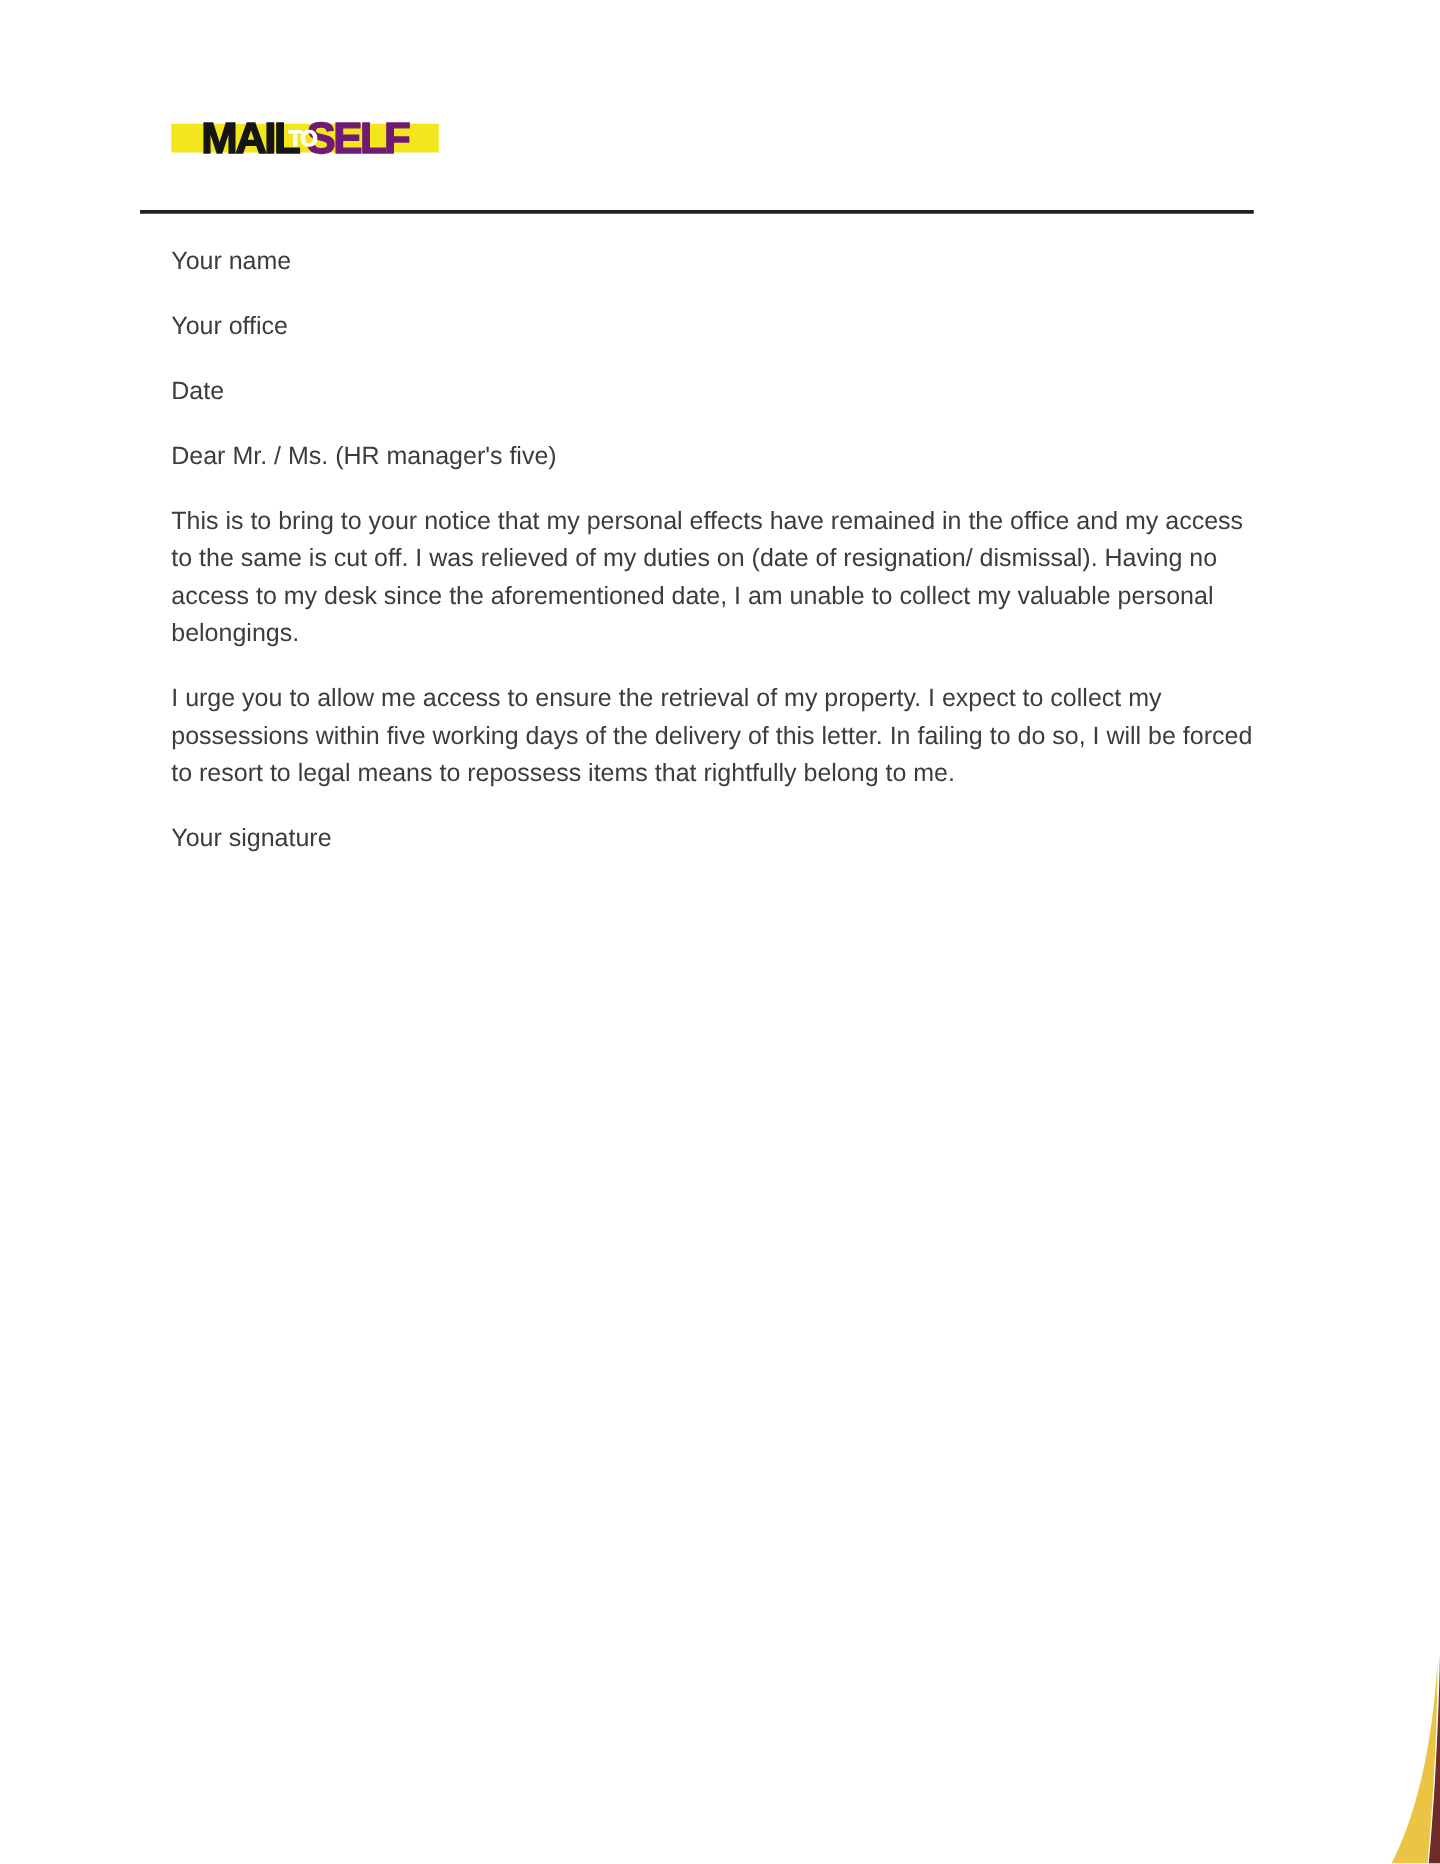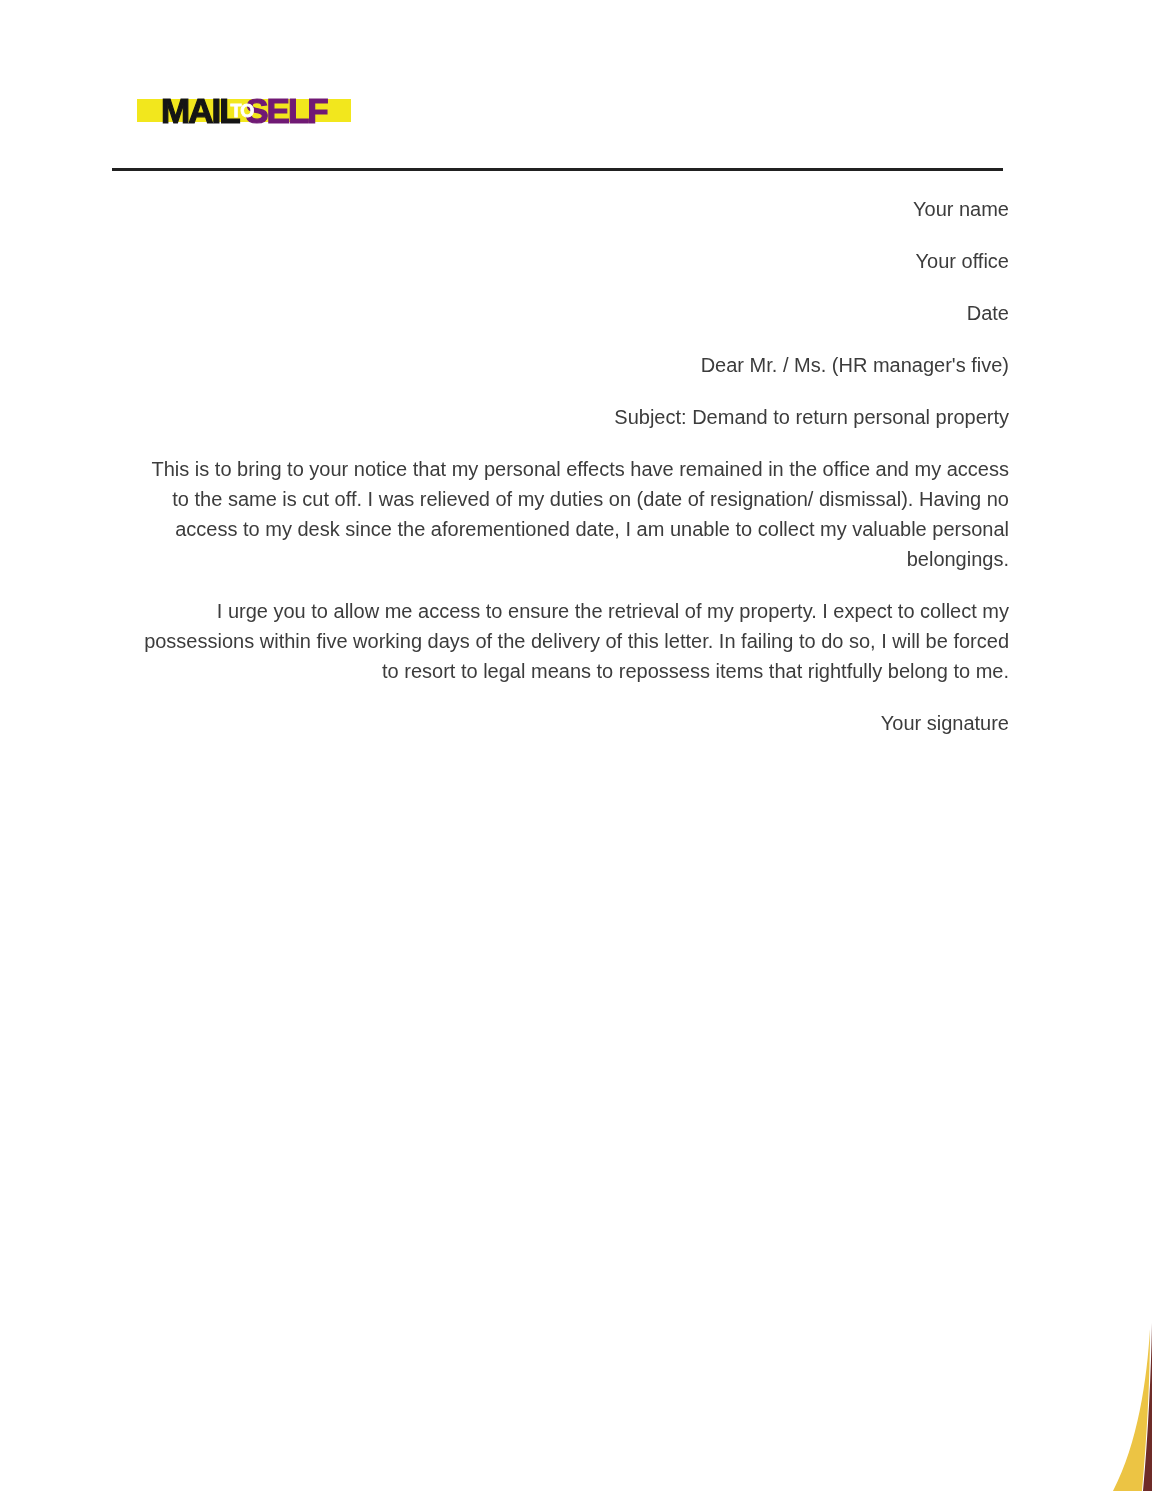--- a/index.html
+++ b/index.html
@@ -52,21 +52,21 @@
   }
   
   .letter {
     position: absolute;
     left: 137px;
     top: 194px;
     width: 872px;
     font-size: 20px;
     line-height: 30px;
   }
-  .letter p { margin: 0 0 22px 0; text-align: right; }
+  .letter p { margin: 0 0 22px 0; }
   
   .corner {
     position: absolute;
     right: 0;
     bottom: 0;
     width: 52px;
     height: 168px;
     display: block;
   }
 </style>
@@ -81,21 +81,20 @@
     <span class="logo-part logo-black" style="color: #701a75;">SELF</span>
   </div>
 
   <div class="rule" id="rule" style="background: rgb(33, 33, 33);"></div>
 
   <div class="letter" id="letter" style="color: rgb(60, 60, 60);">
     <p>Your name</p>
     <p>Your office</p>
     <p>Date</p>
     <p>Dear Mr. / Ms. (HR manager's five)</p>
-    <p>Subject: Demand to return personal property</p>
     <p>This is to bring to your notice that my personal effects have remained in the office and my access to the same is cut off. I was relieved of my duties on (date of resignation/ dismissal). Having no access to my desk since the aforementioned date, I am unable to collect my valuable personal belongings.</p>
     <p>I urge you to allow me access to ensure the retrieval of my property. I expect to collect my possessions within five working days of the delivery of this letter. In failing to do so, I will be forced to resort to legal means to repossess items that rightfully belong to me.</p>
     <p>Your signature</p>
   </div>
 
   <svg class="corner" viewBox="0 0 52 168" aria-hidden="true">
     <path d="M52,0 C51,52 48,112 43,168 L52,168 Z" fill="#6e2b28"></path>
     <path d="M50,6 C47,56 38,120 13,168 L42,168 C47,112 50,56 50,6 Z" fill="#ecc444"></path>
   </svg>
 

